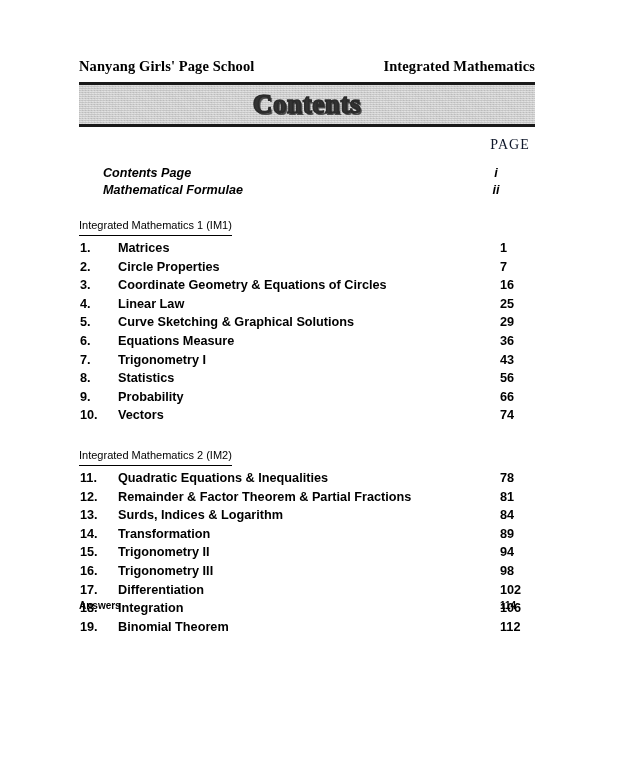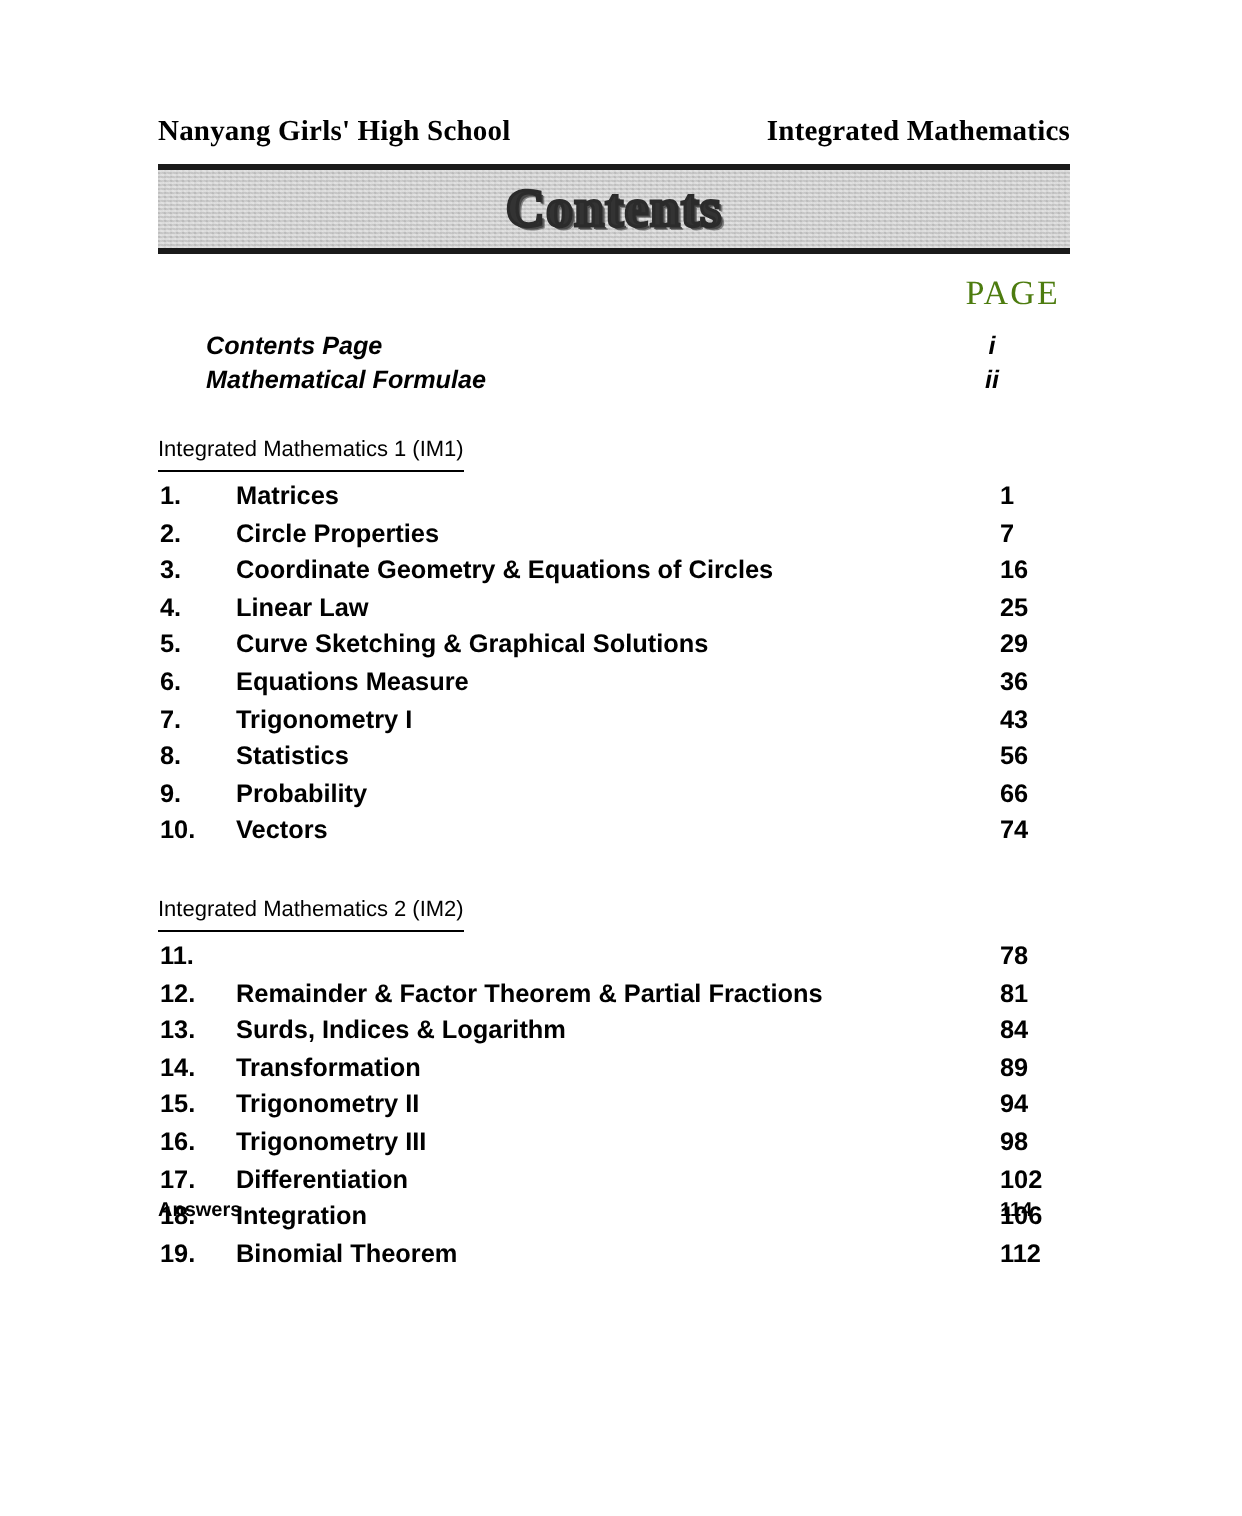--- a/index.html
+++ b/index.html
@@ -74,23 +74,23 @@
   }
 
   
   .page-label {
     position: absolute;
     top: 137px;
     left: 420px;
     width: 110px;
     text-align: right;
     font-family: "Liberation Serif", "DejaVu Serif", serif;
-    font-size: 17px;
+    font-size: 14px;
     letter-spacing: 1.1px;
-    color: #4d7c0f;
+    color: #0f172a;
   }
 
   
   .front-matter {
     position: absolute;
     left: 79px;
     top: 165px;
     width: 456px;
   }
   .fm-row {
@@ -179,21 +179,21 @@
     position: absolute;
     left: 421px;
   }
 </style>
 </head>
 <body>
 
 <div class="page">
 
   <div class="doc-header">
-    <span>Nanyang Girls' High School</span>
+    <span>Nanyang Girls' Page School</span>
     <span>Integrated Mathematics</span>
   </div>
 
   <div class="title-band">
     <span class="band-title">Contents</span>
   </div>
 
   <div class="page-label">PAGE</div>
 
   <div class="front-matter">
@@ -262,20 +262,21 @@
         <span class="title">Vectors</span>
         <span class="pg">74</span>
       </div>
     </div>
 
     <div class="section">
       <div class="section-heading">Integrated Mathematics 2 (IM2)</div>
 
       <div class="entry">
         <span class="num">11.</span>
+        <span class="title">Quadratic Equations &amp; Inequalities</span>
         <span class="pg">78</span>
       </div>
       <div class="entry">
         <span class="num">12.</span>
         <span class="title">Remainder &amp; Factor Theorem &amp; Partial Fractions</span>
         <span class="pg">81</span>
       </div>
       <div class="entry">
         <span class="num">13.</span>
         <span class="title">Surds, Indices &amp; Logarithm</span>

